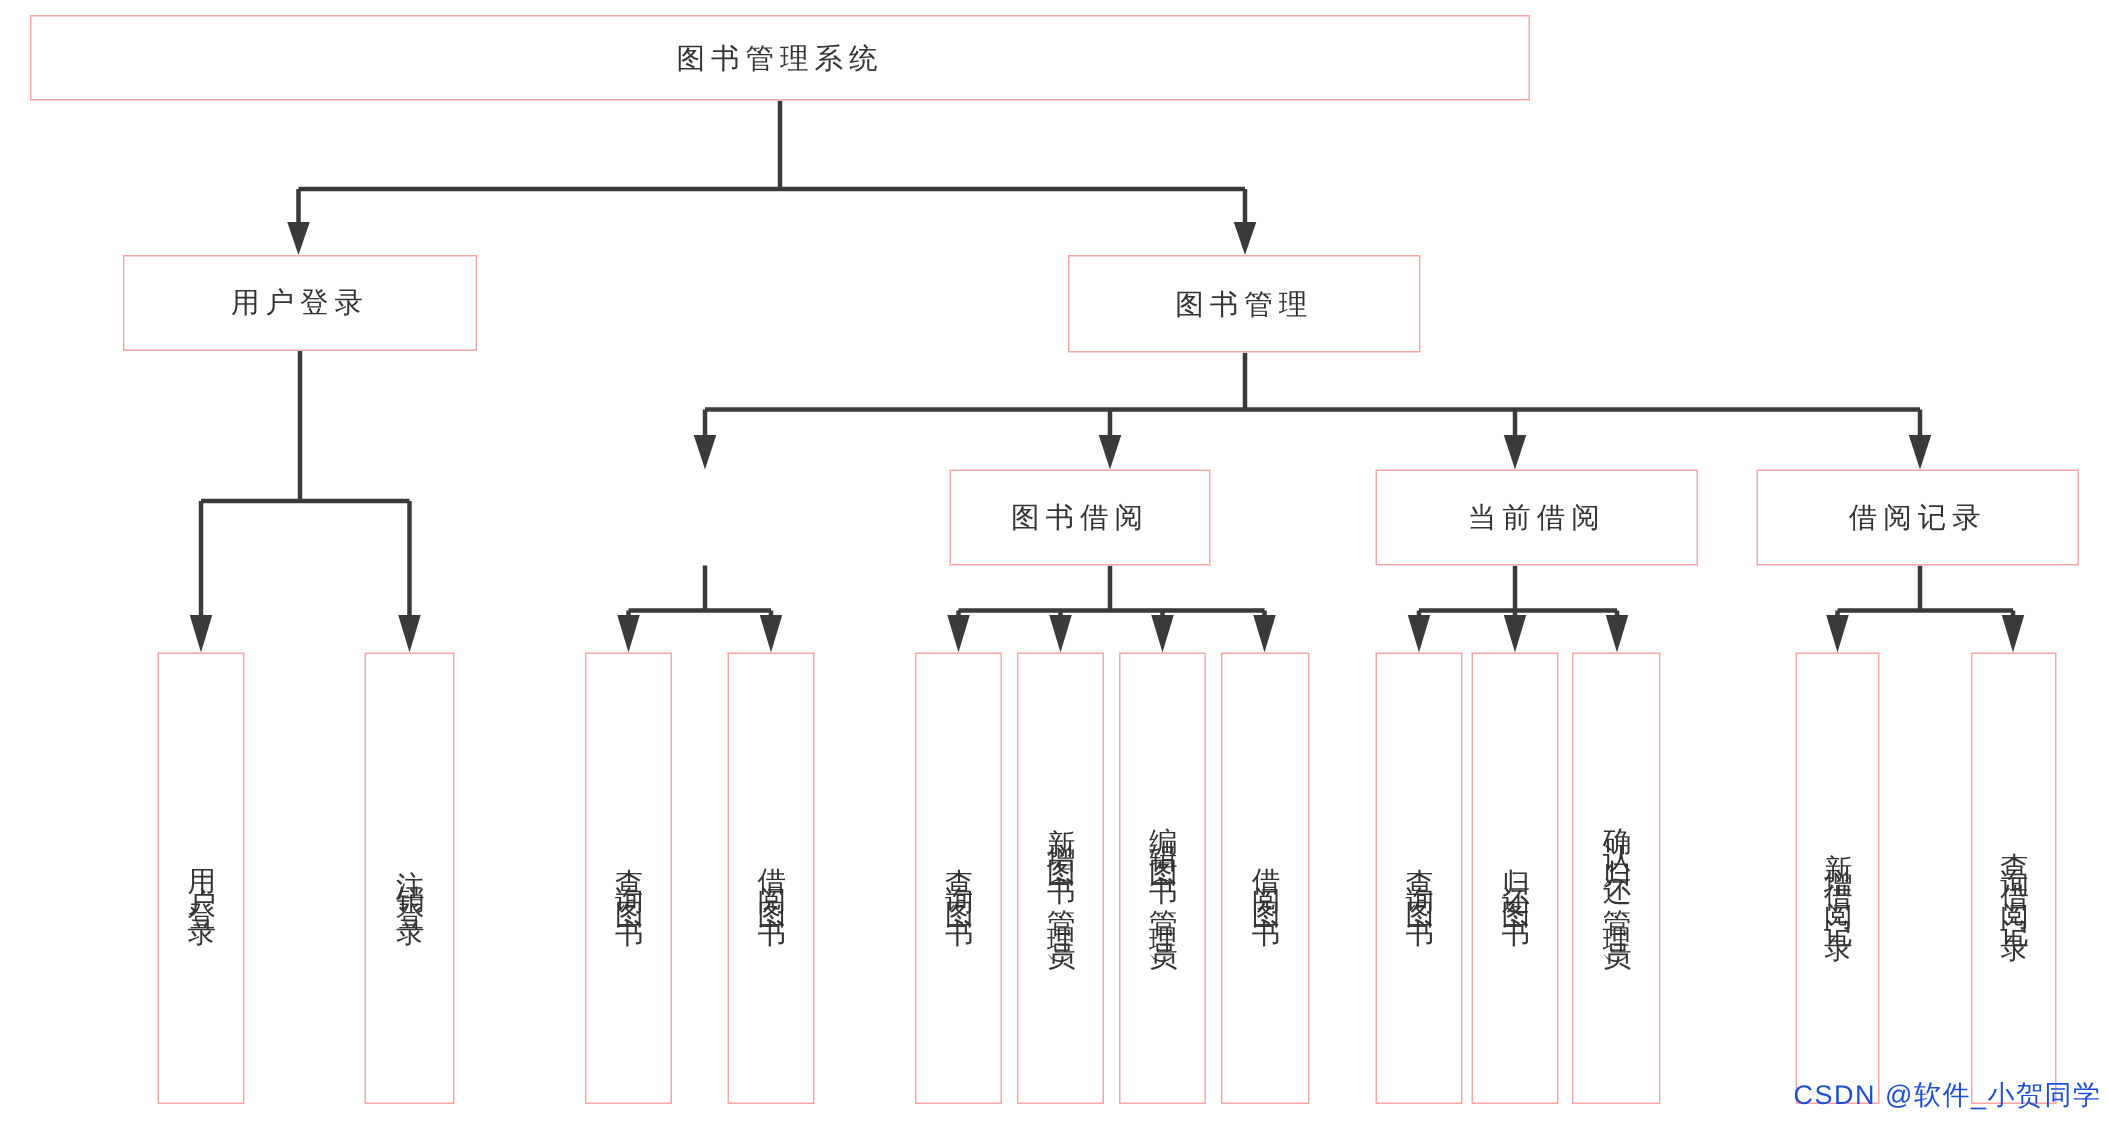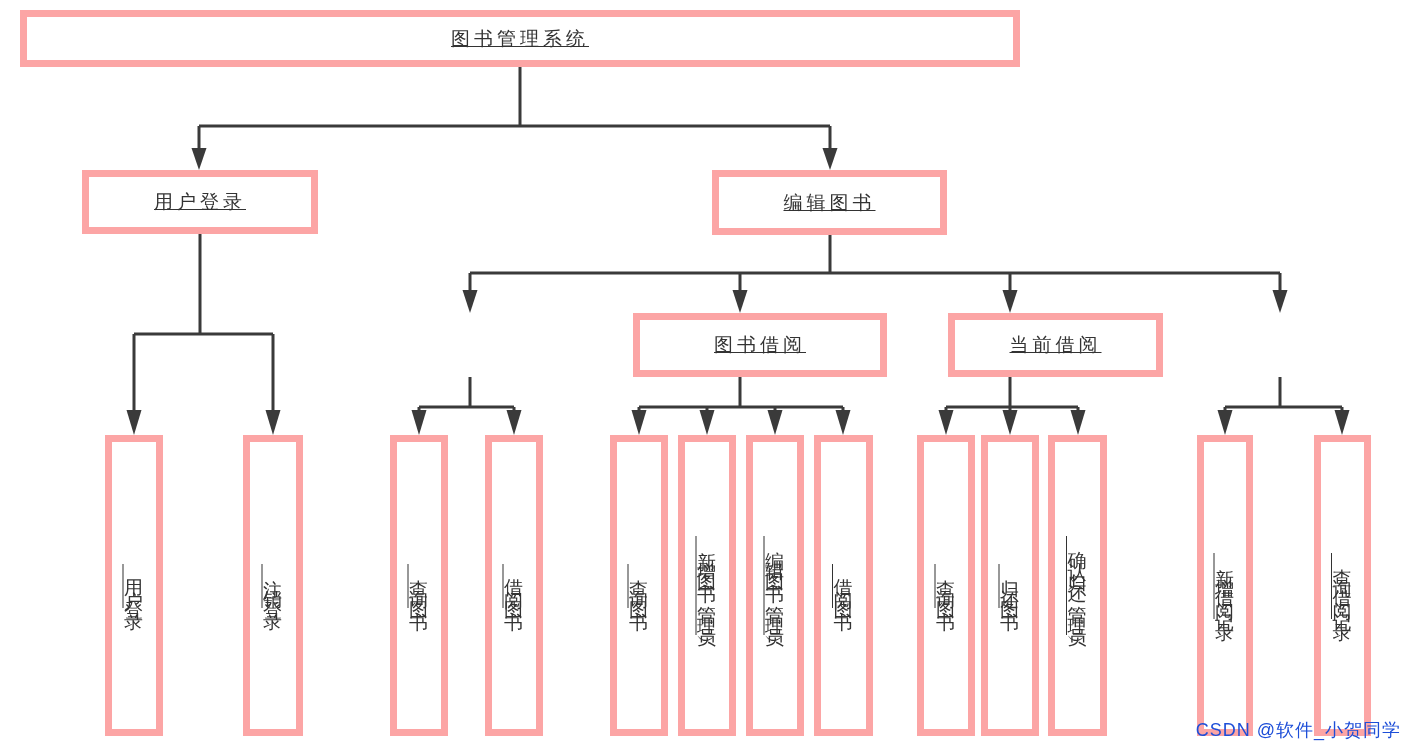--- a/index.html
+++ b/index.html
@@ -27,30 +27,29 @@
     stroke-width: 3;
     fill: none;
   }
   .connectors path.tri {
     fill: #3a3a3a;
     stroke: none;
   }
   .node {
     position: absolute;
     box-sizing: border-box;
-    border: 7px solid #fca5a5;
+    border: 1px solid #fca5a5;
     background: #ffffff;
     display: flex;
     align-items: center;
     justify-content: center;
     font-size: 19px;
     letter-spacing: 4px;
     color: #333333;
     white-space: nowrap;
-    text-decoration: underline;
   }
   .leaf {
     writing-mode: vertical-rl;
     text-orientation: mixed;
     font-size: 19px;
     letter-spacing: 11px;
     white-space: normal;
     line-height: 1;
   }
   .watermark {
@@ -100,24 +99,25 @@
     <path class="tri" d="M1070.5 410 h15 L1078 435 Z"></path>
 
     <path class="line" d="M1280 377 V407 M1225 407 H1342 M1225 407 V412 M1342 407 V412"></path>
     <path class="tri" d="M1217.5 410 h15 L1225 435 Z"></path>
     <path class="tri" d="M1334.5 410 h15 L1342 435 Z"></path>
   </svg>
 
   <div class="node" style="left:20px; top:10px; width:1000px; height:57px;">图书管理系统</div>
 
   <div class="node" style="left:82px; top:170px; width:236px; height:64px;">用户登录</div>
-  <div class="node" style="left:712px; top:170px; width:235px; height:65px;">编辑图书</div>
+  <div class="node" style="left:712px; top:170px; width:235px; height:65px;">图书管理</div>
 
-  <div class="node" style="left:633px; top:313px; width:254px; height:64px;">图书借阅</div>
-  <div class="node" style="left:948px; top:313px; width:215px; height:64px;text-align:right;">当前借阅</div>
+  <div class="node" style="left:633px; top:313px; width:174px; height:64px;">图书借阅</div>
+  <div class="node" style="left:917px; top:313px; width:215px; height:64px;text-align:right;">当前借阅</div>
+  <div class="node" style="left:1171px; top:313px; width:215px; height:64px;">借阅记录</div>
 
   <div class="node leaf" style="left:105px; top:435px; width:58px; height:301px;">用户登录</div>
   <div class="node leaf" style="left:243px; top:435px; width:60px; height:301px;">注销登录</div>
 
   <div class="node leaf" style="left:390px; top:435px; width:58px; height:301px;">查询图书</div>
   <div class="node leaf" style="left:485px; top:435px; width:58px; height:301px;">借阅图书</div>
 
   <div class="node leaf" style="left:610px; top:435px; width:58px; height:301px;">查询图书</div>
   <div class="node leaf" style="left:678px; top:435px; width:58px; height:301px;">新增图书（管理员）</div>
   <div class="node leaf" style="left:746px; top:435px; width:58px; height:301px;">编辑图书（管理员）</div>

